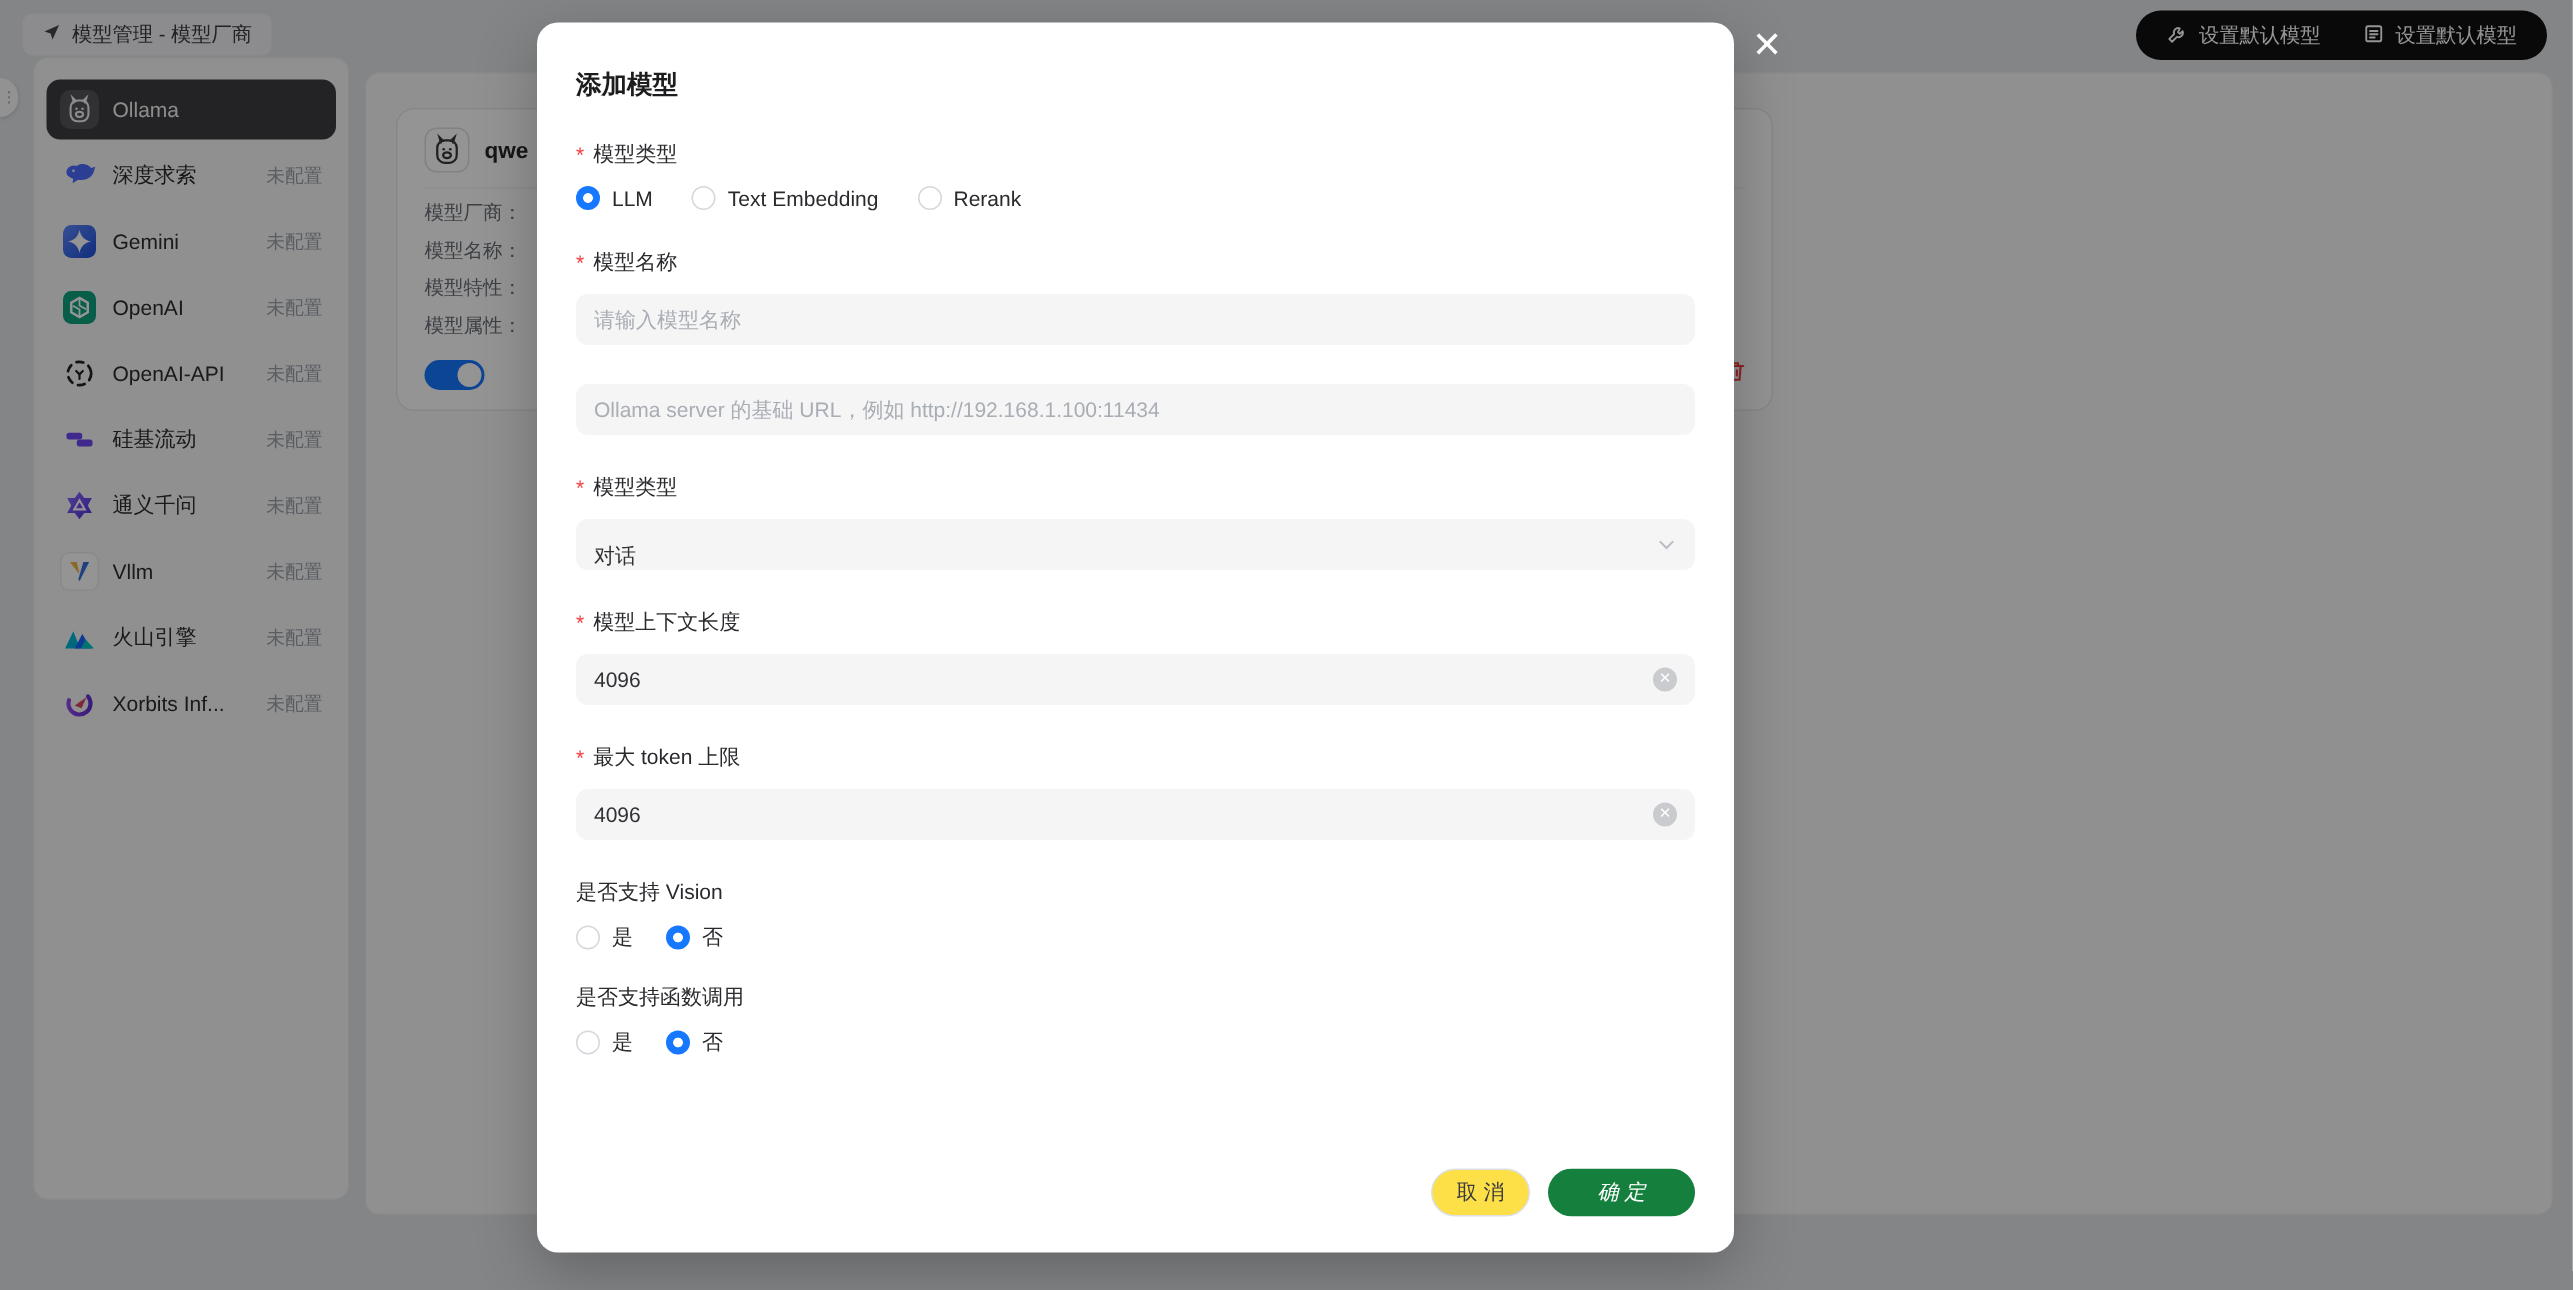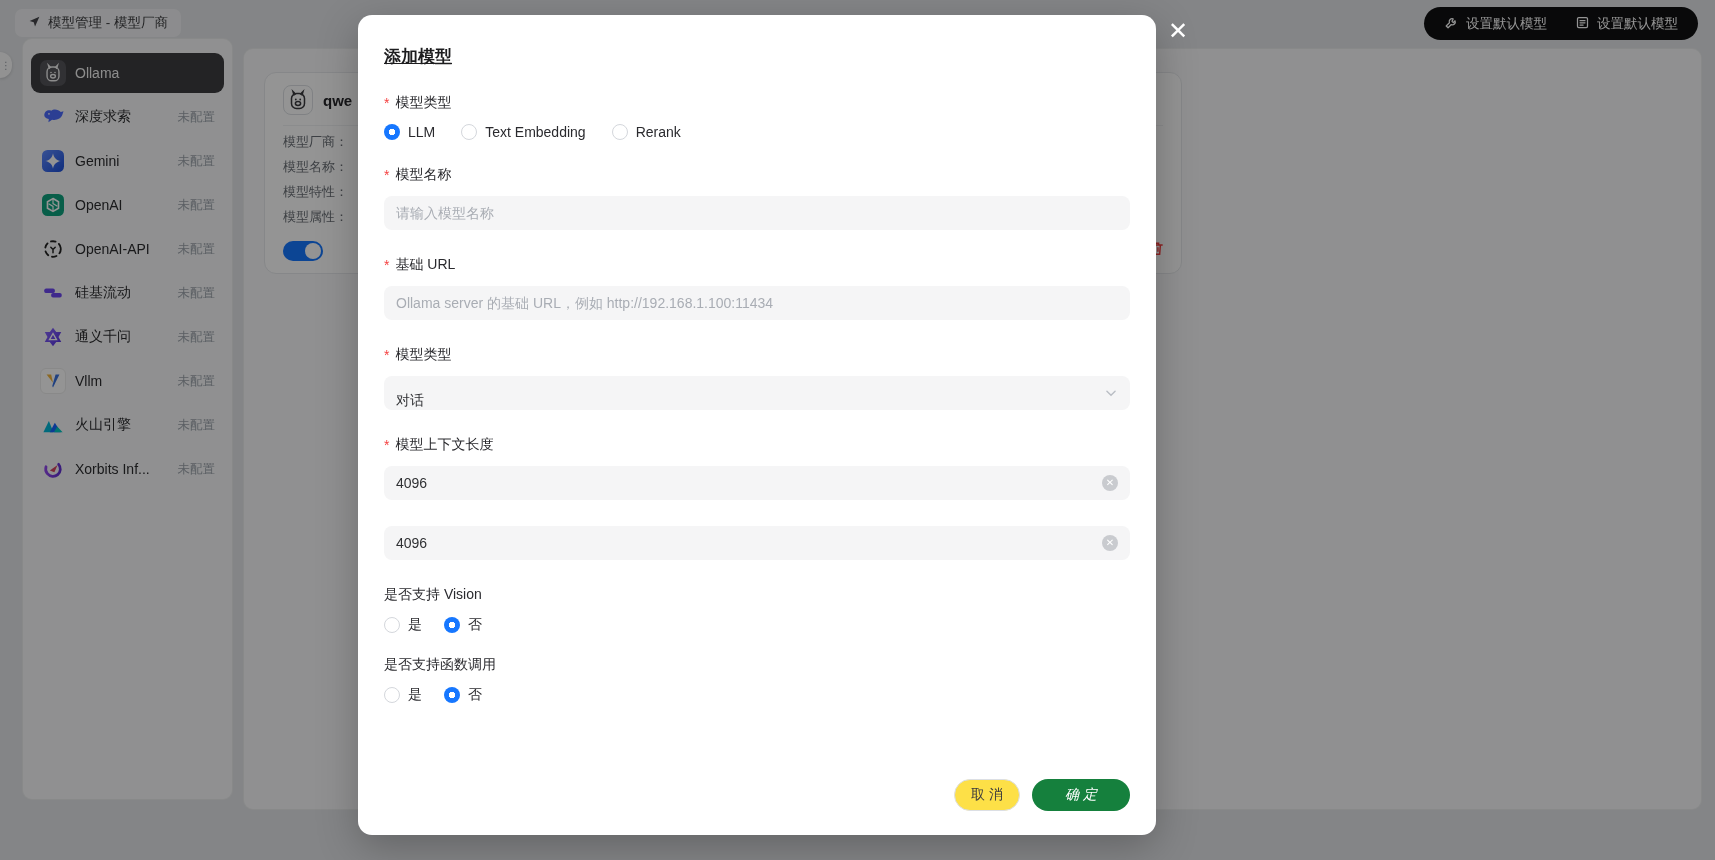--- a/index.html
+++ b/index.html
@@ -49,21 +49,21 @@
   .trash svg { width:17px; height:17px; }
 
   
   .overlay { position:absolute; inset:0; background:rgba(0,0,0,.42); z-index:10; }
 
   .modal-close { position:absolute; left:1165px; top:18px; z-index:30; width:26px; height:26px; display:flex;
     align-items:center; justify-content:center; color:#fff; font-size:24px; line-height:1; cursor:pointer; font-weight:300; }
 
   .modal { position:absolute; left:358px; top:15px; width:798px; height:820px; background:#fff; border-radius:14px;
     z-index:20; padding:30px 26px 24px 26px; display:flex; flex-direction:column; box-shadow:0 12px 40px rgba(0,0,0,.25); }
-  .m-title { font-size:17px; font-weight:700; color:#1d1d1f; margin-bottom:26px;text-decoration:underline; }
+  .m-title { font-size:17px; font-weight:700; color:#1d1d1f; margin-bottom:26px; }
   .fg { margin-bottom:26px; }
   .f-label { font-size:14px; color:#2a2a2e; margin-bottom:12px; display:flex; align-items:center; gap:4px; }
   .req::before { content:"*"; color:#f53f3f; font-size:14px; margin-right:2px; }
   .radio-row { display:flex; align-items:flex-end; gap:26px; }
   .radio { display:flex; align-items:center; gap:8px; font-size:14px; color:#2a2a2e; cursor:pointer; }
   .rdot { width:16px; height:16px; border-radius:50%; border:1px solid #d4d7dc; background:#fff; }
   .radio.checked .rdot { border:none;
     background:radial-gradient(circle, #ffffff 0 3px, #1677ff 3.5px 8px); }
   .tbox { height:34px; background:#f5f5f6; border-radius:8px; display:flex; align-items:center; padding:0 12px; gap:8px; }
   .tbox input { flex:1; border:none; outline:none; background:transparent; font-size:14px; color:#303134;
@@ -311,21 +311,20 @@
   </div>
 
   <div class="fg">
     <div class="f-label req">模型名称</div>
     <div class="tbox">
       <input type="text" placeholder="请输入模型名称" style="">
     </div>
   </div>
 
   <div class="fg">
-    <div class="f-label req">基础 URL</div>
     <div class="tbox">
       <input type="text" placeholder="Ollama server 的基础 URL，例如 http://192.168.1.100:11434" style="">
     </div>
   </div>
 
   <div class="fg">
     <div class="f-label req">模型类型</div>
     <div class="tbox">
       <span class="sel-value">对话</span>
       <span class="chev">
@@ -338,20 +337,21 @@
 
   <div class="fg">
     <div class="f-label req">模型上下文长度</div>
     <div class="tbox">
       <input type="text" value="4096" style="">
       <span class="clear">✕</span>
     </div>
   </div>
 
   <div class="fg">
+    <div class="f-label req">最大 token 上限</div>
     <div class="tbox">
       <input type="text" value="4096" style="">
       <span class="clear">✕</span>
     </div>
   </div>
 
   <div class="fg" style="margin-bottom:22px;">
     <div class="f-label">是否支持 Vision</div>
     <div class="radio-row" style="gap:22px;">
       <div class="radio">

